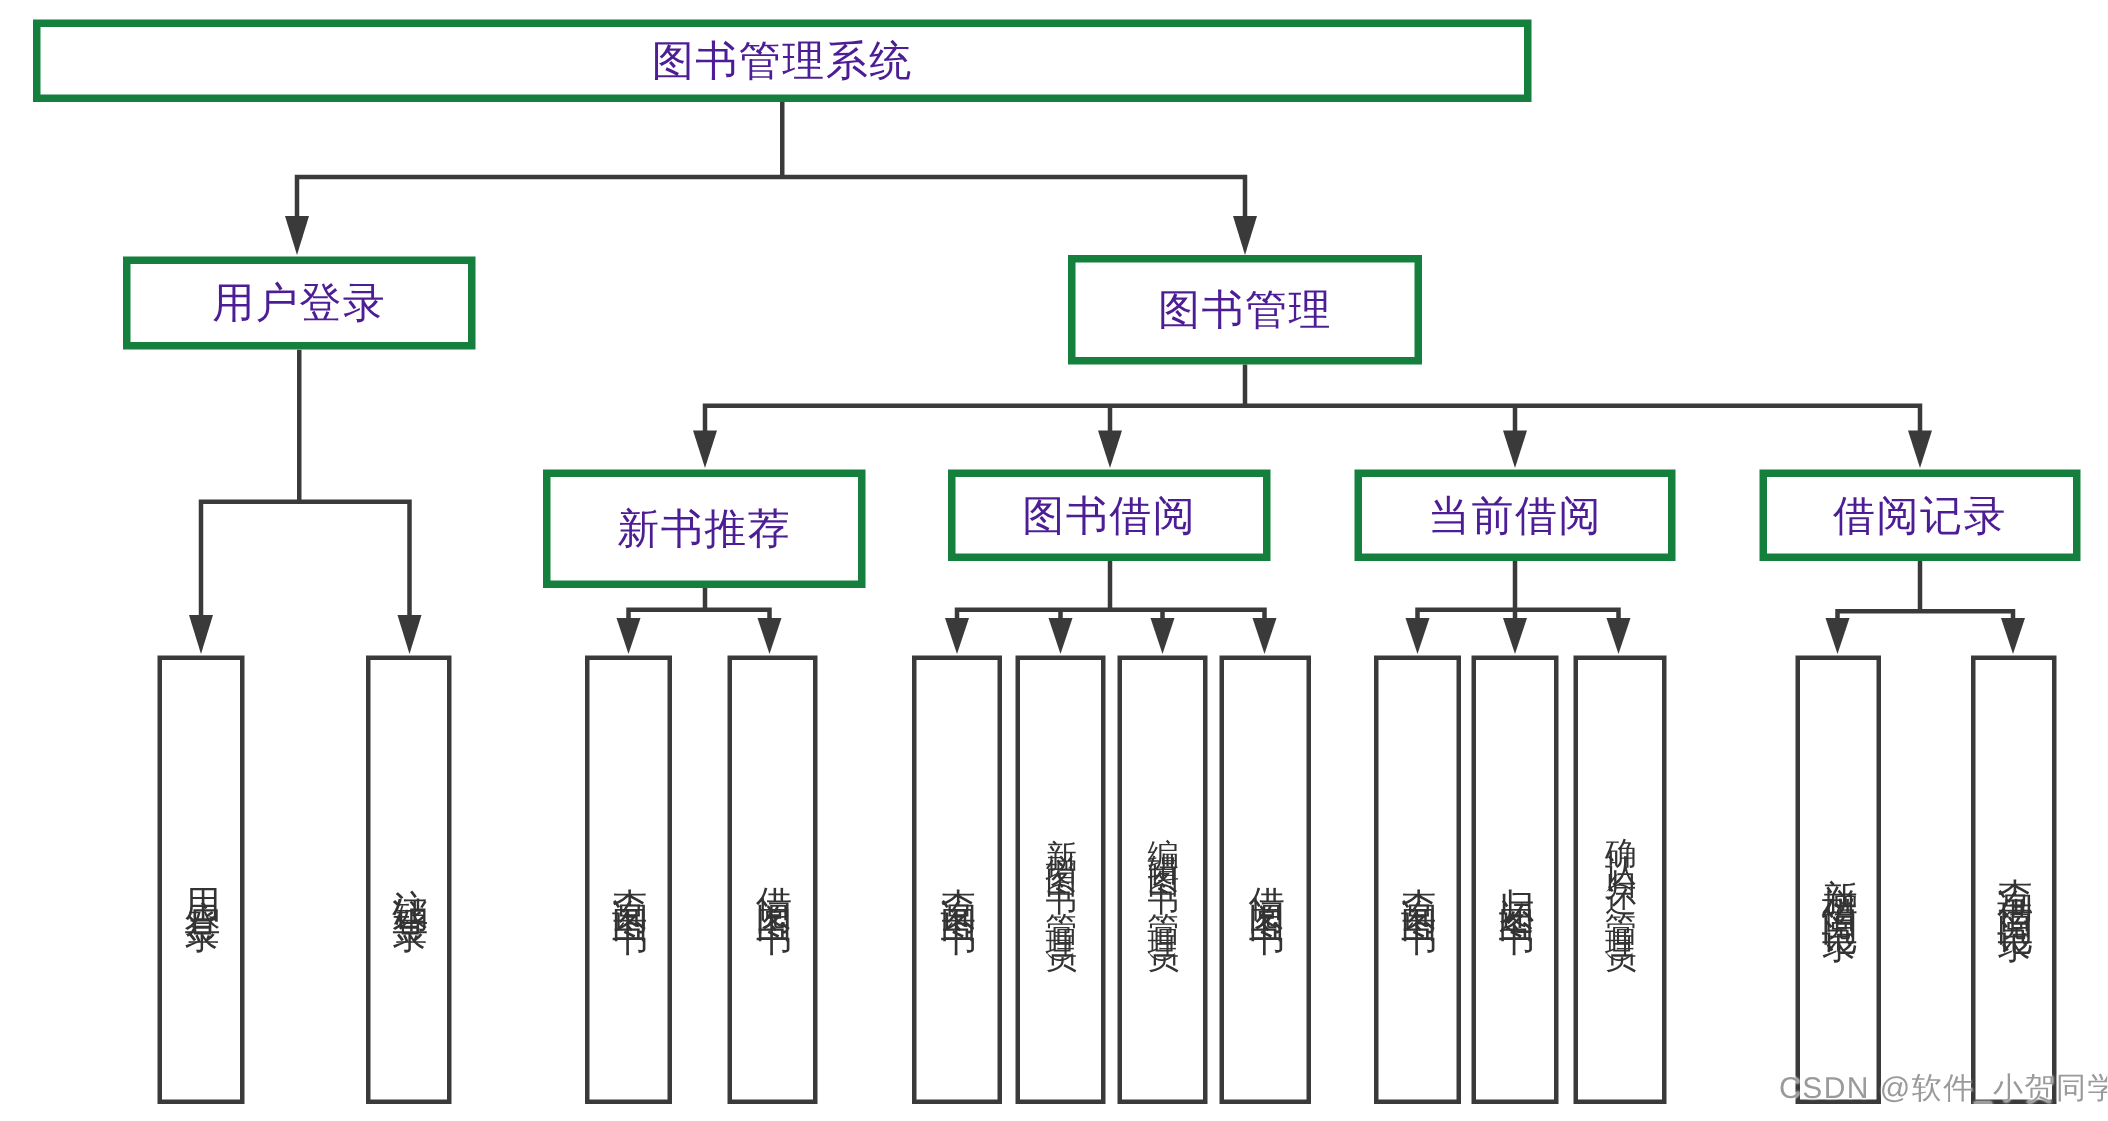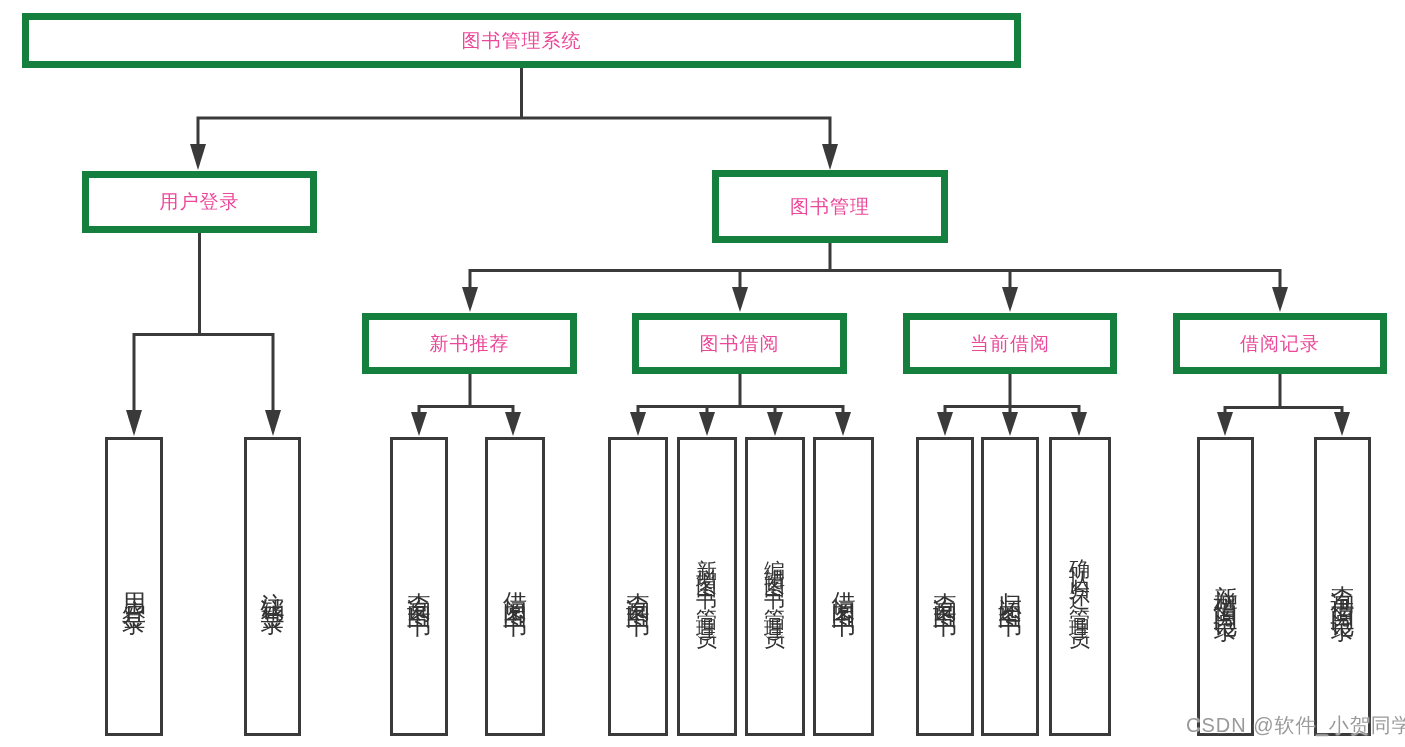--- a/index.html
+++ b/index.html
@@ -5,22 +5,22 @@
   html,body { margin:0; padding:0; background:#fff; }
   #stage {
     position:relative; width:1405px; height:747px; background:#ffffff;
     font-family:"Liberation Sans", sans-serif; overflow:hidden;
   }
   #connectors { position:absolute; left:0; top:0; width:1405px; height:747px; }
   #connectors path { stroke:#3a3a3a; stroke-width:3; fill:none; }
   #connectors polygon { fill:#3a3a3a; stroke:none; }
   .hnode {
     position:absolute; box-sizing:border-box; background:#ffffff;
-    border:7px solid #15803d; display:flex; align-items:center; justify-content:center;
-    font-size:19px; color:#ec4899; letter-spacing:1px; white-space:nowrap;
+    border:5px solid #15803d; display:flex; align-items:center; justify-content:center;
+    font-size:28px; color:#4c1d95; letter-spacing:1px; white-space:nowrap;
   }
   .leaf {
     position:absolute; box-sizing:border-box; background:#ffffff;
     border:3px solid #3a3a3a; display:flex; align-items:center; justify-content:center;
     top:437px; height:299px;
   }
   .vtext {
     writing-mode:vertical-rl; text-orientation:mixed;
     font-size:24px; letter-spacing:7px; color:#333333; line-height:1;
   }
@@ -90,21 +90,21 @@
     <span>图书管理系统</span>
   </div>
 
   <div class="hnode" style="left:82px; top:171px; width:235px; height:62px;">
     <span>用户登录</span>
   </div>
   <div class="hnode" style="left:712px; top:170px; width:236px; height:73px;">
     <span>图书管理</span>
   </div>
 
-  <div class="hnode" style="left:362px; top:313px; width:215px; height:61px;text-align:right;">
+  <div class="hnode" style="left:362px; top:313px; width:215px; height:79px;text-align:right;">
     <span>新书推荐</span>
   </div>
   <div class="hnode" style="left:632px; top:313px; width:215px; height:61px;">
     <span>图书借阅</span>
   </div>
   <div class="hnode" style="left:903px; top:313px; width:214px; height:61px;text-align:right;">
     <span>当前借阅</span>
   </div>
   <div class="hnode" style="left:1173px; top:313px; width:214px; height:61px;">
     <span>借阅记录</span>

